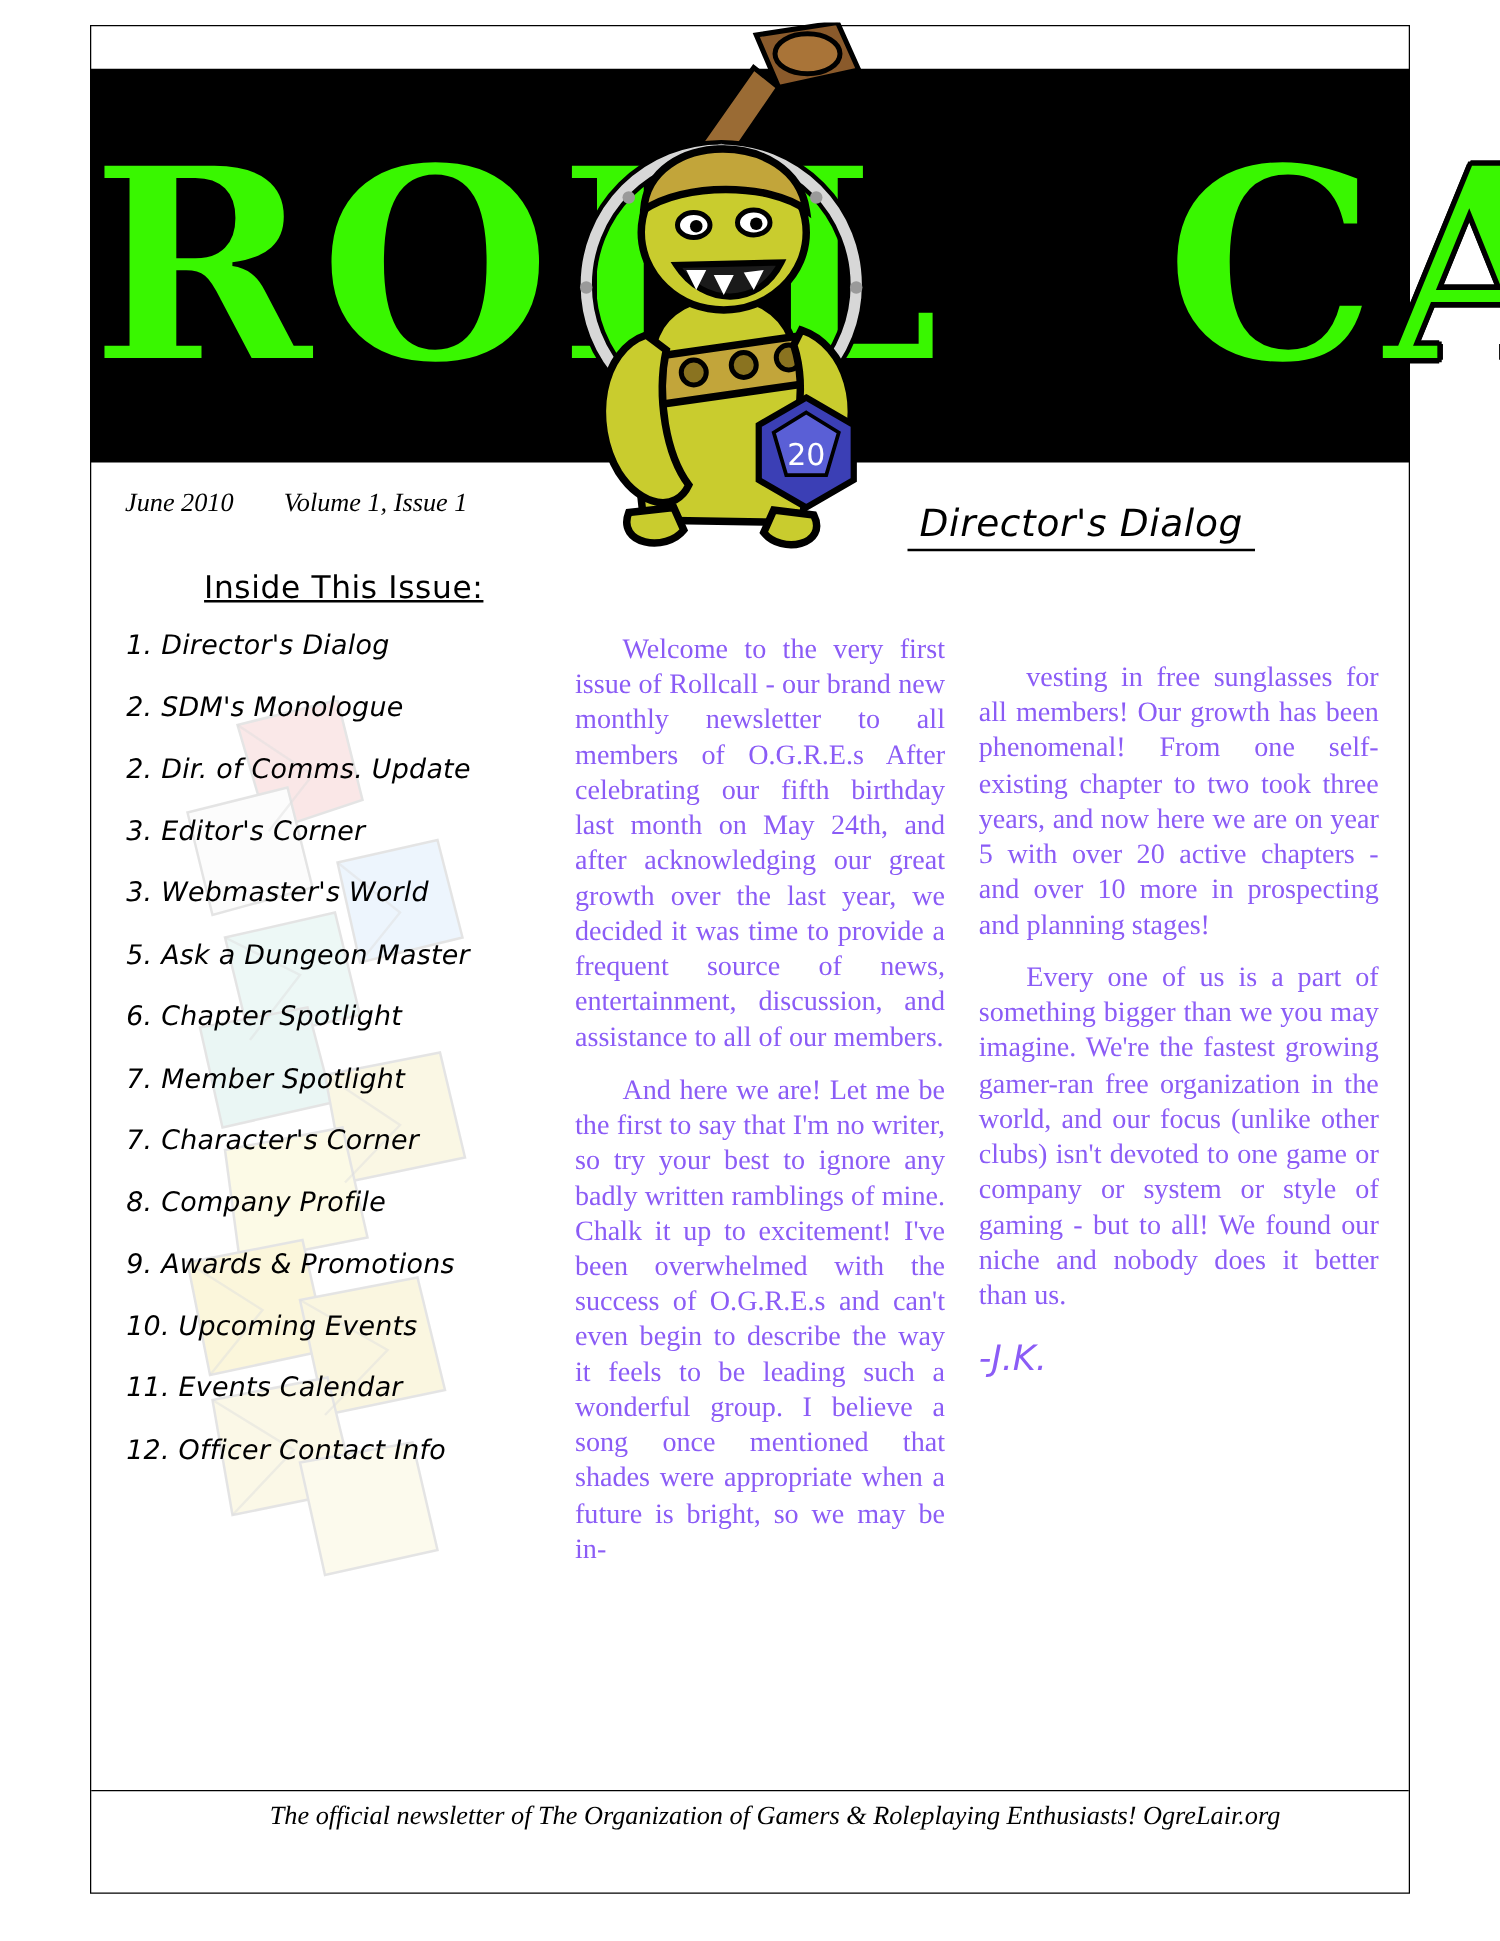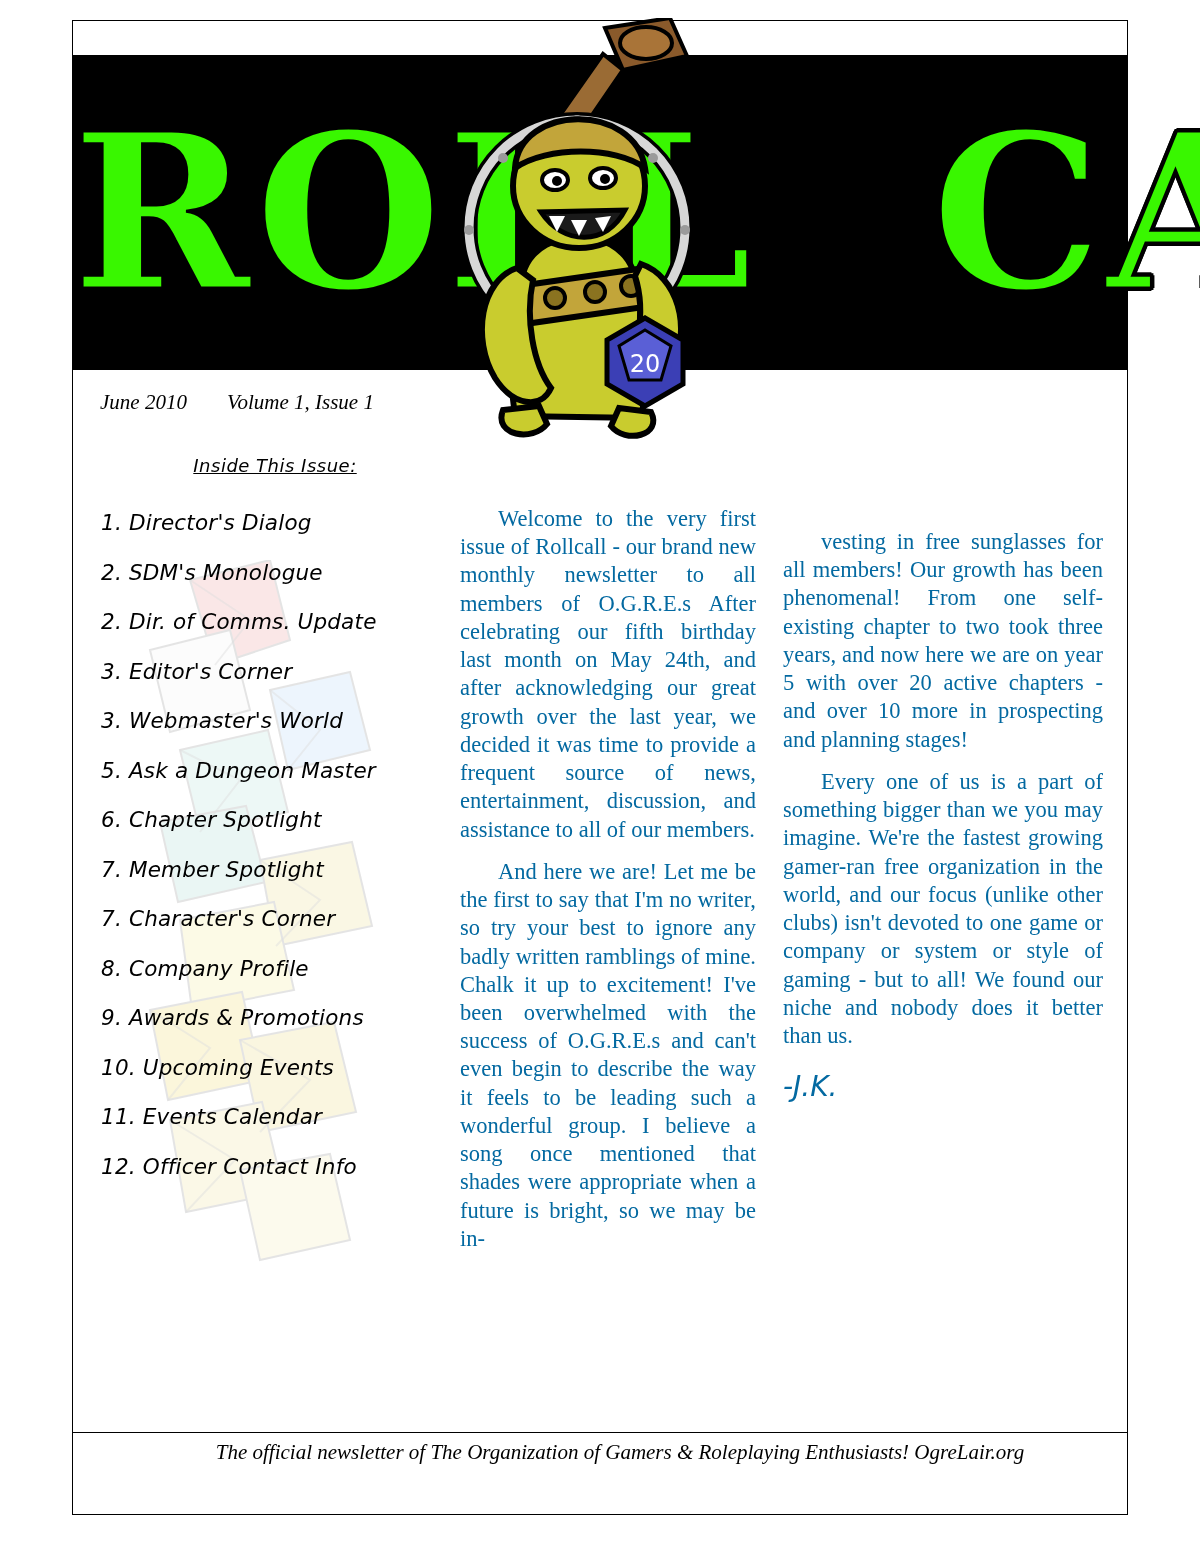--- a/index.html
+++ b/index.html
@@ -111,25 +111,24 @@
 
   
   .toc {
     position: absolute;
     left: 95px;
     top: 455px;
     width: 360px;
   }
   .toc-title {
     font-family: "DejaVu Sans", sans-serif;
-    font-style: italic;
-    font-size: 18px;
+    font-size: 25px;
     text-align: center;
     text-decoration: underline;
-    margin-bottom: 36px;
+    margin-bottom: 22px;
     letter-spacing: 0.5px;
   }
   .toc-list {
     list-style: none;
     margin: 0;
     padding: 0 0 0 6px;
   }
   .toc-list li {
     font-family: "DejaVu Sans", sans-serif;
     font-style: italic;
@@ -152,21 +151,21 @@
   }
   .toc { z-index: 2; }
 
   
   .col {
     position: absolute;
     font-family: "Liberation Serif", serif;
     font-size: 22.5px;
     line-height: 1.255;
     text-align: justify;
-    color: #0369a1;
+    color: #8b5cf6;
   }
   .col p {
     margin: 0 0 14px 0;
     text-indent: 38px;
   }
   .col-1 {
     left: 460px;
     top: 505px;
     width: 296px;
   }
@@ -271,20 +270,24 @@
 
       <path d="M48 392 C38 418 78 424 92 406 L84 388 Z" fill="#c9cc2e" stroke="#000" stroke-width="6"></path>
       <path d="M196 394 C208 418 170 426 156 408 L164 390 Z" fill="#c9cc2e" stroke="#000" stroke-width="6"></path>
     </svg>
   </div>
 
   <div class="issue-line">
     <span class="date">June 2010</span><span>Volume 1, Issue 1</span>
   </div>
 
+  <div class="dd-heading">
+    <span>Director's Dialog</span>
+    <span class="underline-bar"></span>
+  </div>
 
   <div class="dice-watermark">
     <svg viewBox="0 0 320 750" width="320" height="750" xmlns="http://www.w3.org/2000/svg">
       <g opacity="0.55" stroke="#cfcfcf" stroke-width="2" fill="none">
         <polygon points="70,20 150,0 170,80 95,105" fill="#f6d5d5"></polygon>
         <polygon points="30,90 110,70 130,150 50,172" fill="#fbfbfb"></polygon>
         <polygon points="150,130 230,112 250,190 168,210" fill="#dfeefc"></polygon>
         <polygon points="60,190 148,170 168,252 80,272" fill="#dff3ef"></polygon>
         <polygon points="40,262 126,246 146,322 58,342" fill="#d9f0ec"></polygon>
         <polygon points="140,300 232,282 252,366 156,386" fill="#f7f2cf"></polygon>

